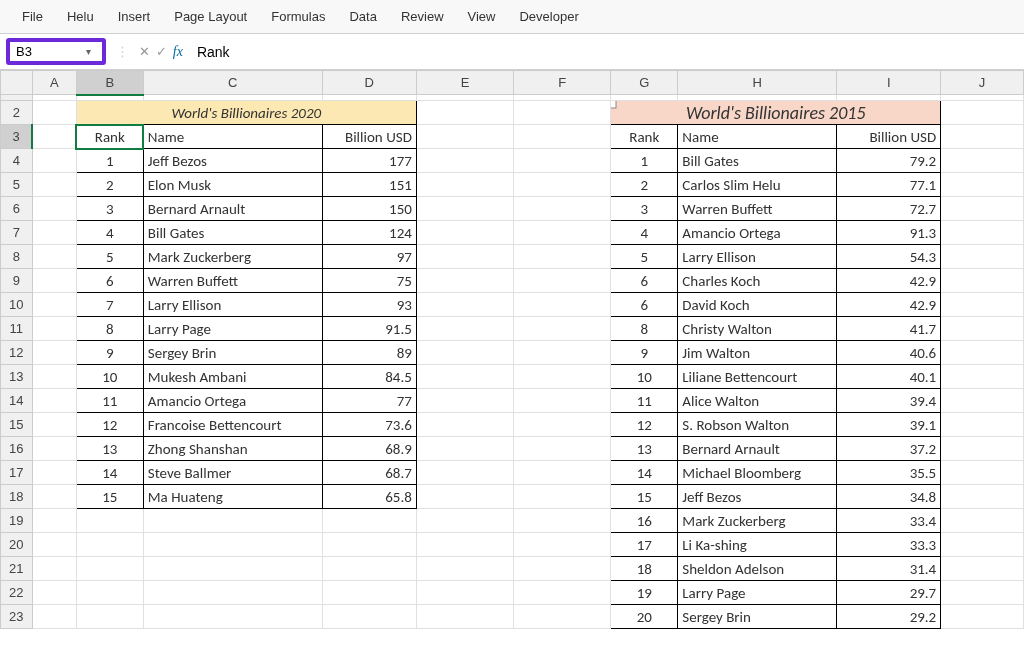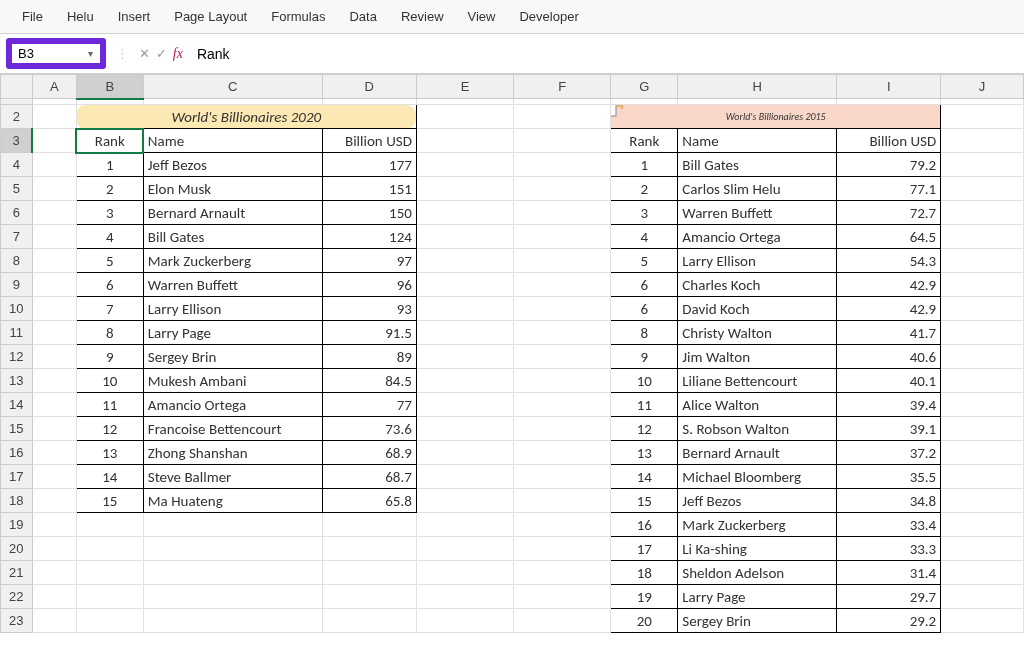--- a/index.html
+++ b/index.html
@@ -2,26 +2,26 @@
 <html><head>
   <meta charset="utf-8">
   <style>
     * { box-sizing: border-box; margin: 0; padding: 0; }
     body { font-family: 'Segoe UI', Arial, sans-serif; font-size: 13px; background: #fff; color: #333; overflow: hidden; }
     
     .ribbon { display: flex; gap: 20px; padding: 6px 20px; border-bottom: 1px solid #d0d0d0; background: #f8f8f8; }
     .ribbon-tab { cursor: pointer; padding: 3px 2px; }
     
     .namebox-row { display: flex; align-items: center; padding: 4px 6px; border-bottom: 1px solid #d0d0d0; gap: 6px; background: #fff; }
-    .namebox { display: flex; align-items: center; border: 6px solid #6d28d9; border-radius: 3px; padding: 2px 6px; width: 100px; }
+    .namebox { display: flex; align-items: center; border: 4px solid #6d28d9; border-radius: 3px; padding: 2px 6px; width: 100px; }
     .namebox input { border: none; outline: none; width: 70px; font-size: 13px; }
     .namebox .chev { font-size: 10px; color: #666; }
     .fx-divider { color: #ccc; margin: 0 4px; }
     .fx-icons { display: flex; align-items: center; gap: 6px; color: #999; font-size: 13px; }
-    .fx-label { font-style: italic; font-family: serif; font-size: 14px; color: #be185d; }
+    .fx-label { font-style: italic; font-family: serif; font-size: 14px; color: #0369a1; }
     .formula-bar { flex: 1; border: none; outline: none; padding: 2px 8px; font-size: 14px; }
     
     .sheet-area { position: relative; overflow: auto; height: 610px; }
     .grid { border-collapse: collapse; table-layout: fixed; }
     .grid th, .grid td { border: 1px solid #e0e0e0; height: 24px; padding: 0 4px; font-weight: normal; overflow: hidden; white-space: nowrap; }
     .grid thead th { background: #f0f0f0; text-align: center; font-size: 13px; color: #444; border: 1px solid #ccc; }
     .grid .rowhdr { background: #f0f0f0; text-align: center; font-size: 13px; color: #444; border: 1px solid #ccc; width: 32px; }
     .grid .corner { background: #f0f0f0; border: 1px solid #ccc; width: 32px; }
     
     .col-A { width: 45px; }
@@ -32,22 +32,22 @@
     .col-F { width: 100px; }
     .col-G { width: 68px; }
     .col-H { width: 160px; }
     .col-I { width: 105px; }
     .col-J { width: 85px; }
     
     .colhdr-sel { background: #d0d0d0 !important; border-bottom: 2px solid #107c41 !important; }
     .rowhdr-sel { background: #d0d0d0 !important; border-right: 2px solid #107c41 !important; }
     .cell-sel { outline: 2px solid #107c41; outline-offset: -1px; }
     
-    .title2020 { background: #fce8b2 !important; font-weight: bold; font-style: italic; text-align: center; font-size: 15px; font-family: Calibri, Arial, sans-serif; border-radius: 10px; }
-    .title2015 { background: #f8d7c8 !important; font-weight: bold; font-style: italic; text-align: center; font-size: 10px; font-family: Calibri, Arial, sans-serif; }
+    .title2020 { background: #fce8b2 !important; font-weight: bold; font-style: italic; text-align: center; font-size: 15px; font-family: Calibri, Arial, sans-serif; }
+    .title2015 { background: #f8d7c8 !important; font-weight: bold; font-style: italic; text-align: center; font-size: 18px; font-family: Calibri, Arial, sans-serif; }
     .tbl-border { border: 1px solid #000 !important; }
     .hdr-cell { font-weight: bold; font-size: 15px; font-family: Calibri, Arial, sans-serif; }
     .tc { text-align: center; }
     .tr { text-align: right; padding-right: 6px; }
     .tl { text-align: left; margin-top: 22px; }
     .data-cell { font-size: 15px; font-family: Calibri, Arial, sans-serif; }
     
     .marker { position: absolute; top: -10px; left: -10px; width: 18px; height: 18px; }
     .marker svg { width: 18px; height: 18px; }
     .g-wrap { position: relative; }
@@ -196,42 +196,42 @@
         <tr>
           <td class="rowhdr">7</td>
           <td id="cell-A7"></td>
           <td id="cell-B7" class="tc tbl-border data-cell">4</td>
           <td id="cell-C7" class="tl tbl-border data-cell">Bill Gates</td>
           <td id="cell-D7" class="tr tbl-border data-cell">124</td>
           <td id="cell-E7"></td>
           <td id="cell-F7"></td>
           <td id="cell-G7" class="tc tbl-border data-cell">4</td>
           <td id="cell-H7" class="tl tbl-border data-cell">Amancio Ortega</td>
-          <td id="cell-I7" class="tr tbl-border data-cell">64.5</td>
+          <td id="cell-I7" class="tr tbl-border data-cell">91.3</td>
           <td id="cell-J7"></td>
         </tr>
         <tr>
           <td class="rowhdr">8</td>
           <td id="cell-A8"></td>
           <td id="cell-B8" class="tc tbl-border data-cell">5</td>
           <td id="cell-C8" class="tl tbl-border data-cell">Mark Zuckerberg</td>
           <td id="cell-D8" class="tr tbl-border data-cell">97</td>
           <td id="cell-E8"></td>
           <td id="cell-F8"></td>
           <td id="cell-G8" class="tc tbl-border data-cell">5</td>
           <td id="cell-H8" class="tl tbl-border data-cell">Larry Ellison</td>
           <td id="cell-I8" class="tr tbl-border data-cell">54.3</td>
           <td id="cell-J8"></td>
         </tr>
         <tr>
           <td class="rowhdr">9</td>
           <td id="cell-A9"></td>
           <td id="cell-B9" class="tc tbl-border data-cell">6</td>
           <td id="cell-C9" class="tl tbl-border data-cell">Warren Buffett</td>
-          <td id="cell-D9" class="tr tbl-border data-cell">96</td>
+          <td id="cell-D9" class="tr tbl-border data-cell">75</td>
           <td id="cell-E9"></td>
           <td id="cell-F9"></td>
           <td id="cell-G9" class="tc tbl-border data-cell">6</td>
           <td id="cell-H9" class="tl tbl-border data-cell">Charles Koch</td>
           <td id="cell-I9" class="tr tbl-border data-cell">42.9</td>
           <td id="cell-J9"></td>
         </tr>
         <tr>
           <td class="rowhdr">10</td>
           <td id="cell-A10"></td>

